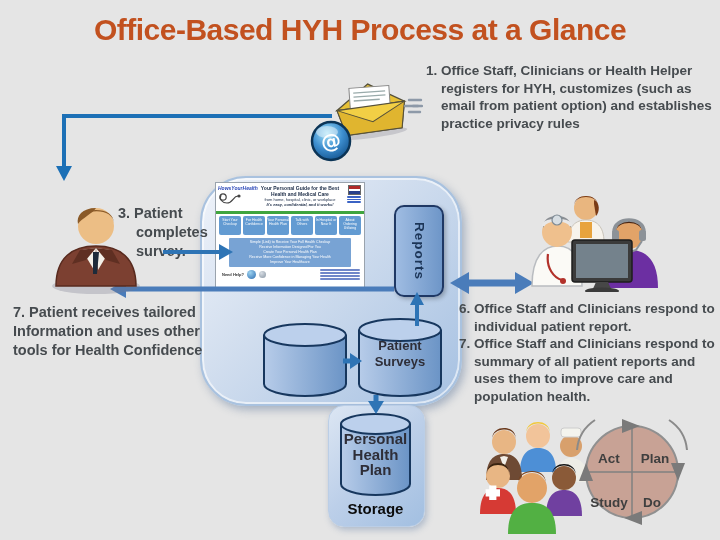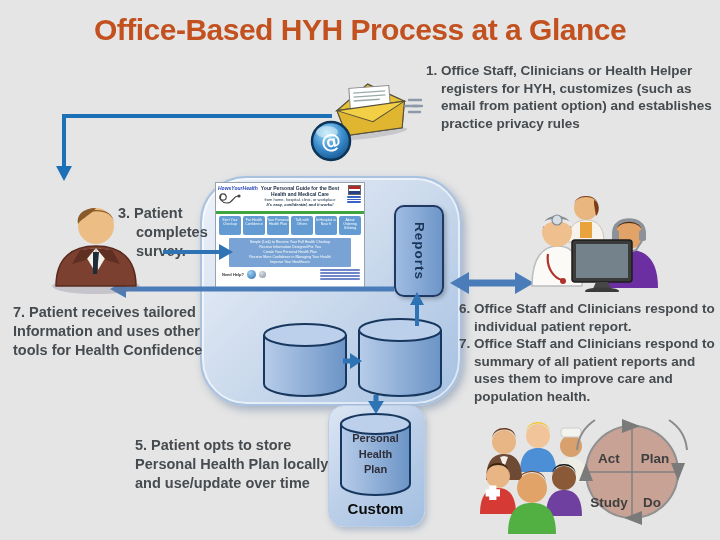--- a/index.html
+++ b/index.html
@@ -57,21 +57,21 @@
   
   #reports{left:394px;top:205px;width:46px;height:88px;border-radius:10px;z-index:2;
         background:linear-gradient(90deg,#9FBCE2,#6E96C8);border:2px solid #1F3864;
         box-shadow:2px 2px 4px rgba(0,0,0,.25);display:flex;align-items:center;justify-content:center;}
   #reports .vtxt{writing-mode:vertical-rl;font-size:13.5px;font-weight:bold;color:#1C3557;letter-spacing:1px;}
 
   
   .cyl-label{z-index:2;text-align:center;font-weight:bold;color:#2E2E38;}
   #cq-label{left:262px;top:341px;width:86px;font-size:13px;line-height:16px;}
   #ps-label{left:357px;top:338px;width:86px;font-size:13px;line-height:16px;}
-  #php-label{left:339px;top:431px;width:73px;font-size:11px;line-height:15.5px;}
+  #php-label{left:339px;top:431px;width:73px;font-size:15px;line-height:15.5px;}
 
   
   #storagebox{left:328px;top:405px;width:95px;height:120px;border-radius:16px;z-index:1;
         background:linear-gradient(135deg,#DCE6F3 0%,#BCCFE9 50%,#A2BFE1 100%);
         border:1.5px solid #BBCEE6;box-shadow:2px 3px 6px rgba(110,135,170,.45);}
   #storage-label{left:328px;top:500px;width:95px;text-align:center;font-size:15px;font-weight:bold;
         color:#0b0b0b;z-index:2;}
 
   svg{display:block;}
   .icon{z-index:4;}
@@ -85,23 +85,20 @@
   <div id="title" class="abs">Office-Based HYH Process at a Glance</div>
 
   <div id="step12" class="abs txt">
     <div class="hang">1. Office Staff, Clinicians or Health Helper registers for HYH, customizes (such as email from patient option) and establishes practice privacy rules</div>
   </div>
 
   <div id="step3" class="abs txt">3. Patient completes survey.</div>
   <div id="step4" class="abs txt pre">7. Patient receives tailored
 Information and uses other
 tools for Health Confidence</div>
-  <div id="step5" class="abs txt pre">5. Patient opts to store
-Personal Health Plan locally
-and use/update over time</div>
 
   <div id="step67" class="abs txt">
     <div class="hang">6. Office Staff and Clinicians respond to individual patient report.</div>
     <div class="hang">7. Office Staff and Clinicians respond to summary of all patient reports and uses them to improve care and population health.</div>
   </div>
 
   <div id="hub" class="abs"></div>
 
   <div id="site" class="abs">
     <div class="site-head">
@@ -172,36 +169,38 @@
   <svg class="abs" style="left:357px;top:317px;z-index:2;" width="86" height="81">
     <defs>
         <linearGradient id="cg2" x1="0" y1="0" x2="1" y2="0">
       <stop offset="0" stop-color="#B7CCE9"></stop>
           <stop offset="1" stop-color="#6B94C6"></stop>
         </linearGradient>
       </defs>
     <path d="M2 13 L2 67 A41 12 0 0 0 84 67 L84 13" fill="url(#cg2)" stroke="#17375E" stroke-width="2"></path>
     <ellipse cx="43" cy="13" rx="41" ry="11" fill="#BCD0EC" stroke="#17375E" stroke-width="2"></ellipse>
   </svg>
+  <div id="ps-label" class="abs cyl-label pre">Patient
+Surveys</div>
 
   <div id="storagebox" class="abs"></div>
   <svg class="abs" style="left:339px;top:412px;z-index:2;" width="73" height="86">
     <defs>
         <linearGradient id="cg3" x1="0" y1="0" x2="1" y2="0">
       <stop offset="0" stop-color="#B7CCE9"></stop>
           <stop offset="1" stop-color="#6B94C6"></stop>
         </linearGradient>
       </defs>
     <path d="M2 12 L2 72 A34.5 11 0 0 0 71 72 L71 12" fill="url(#cg3)" stroke="#17375E" stroke-width="2"></path>
     <ellipse cx="36.5" cy="12" rx="34.5" ry="10" fill="#BCD0EC" stroke="#17375E" stroke-width="2"></ellipse>
   </svg>
   <div id="php-label" class="abs cyl-label pre">Personal
 Health
 Plan</div>
-  <div id="storage-label" class="abs">Custom</div>
+  <div id="storage-label" class="abs">Storage</div>
 
   <svg id="arrows" class="abs" width="720" height="540">
     <g>
       <path d="M332 116 L64 116 L64 168" fill="none" stroke="#1C70B6" stroke-width="4"></path>
       <polygon points="56,166 72,166 64,181" fill="#1C70B6"></polygon>
     </g>
     <g>
       <line x1="163" y1="252" x2="221" y2="252" stroke="#2E74B5" stroke-width="4"></line>
       <polygon points="219,244 219,260 233,252" fill="#2E74B5"></polygon>
     </g>

